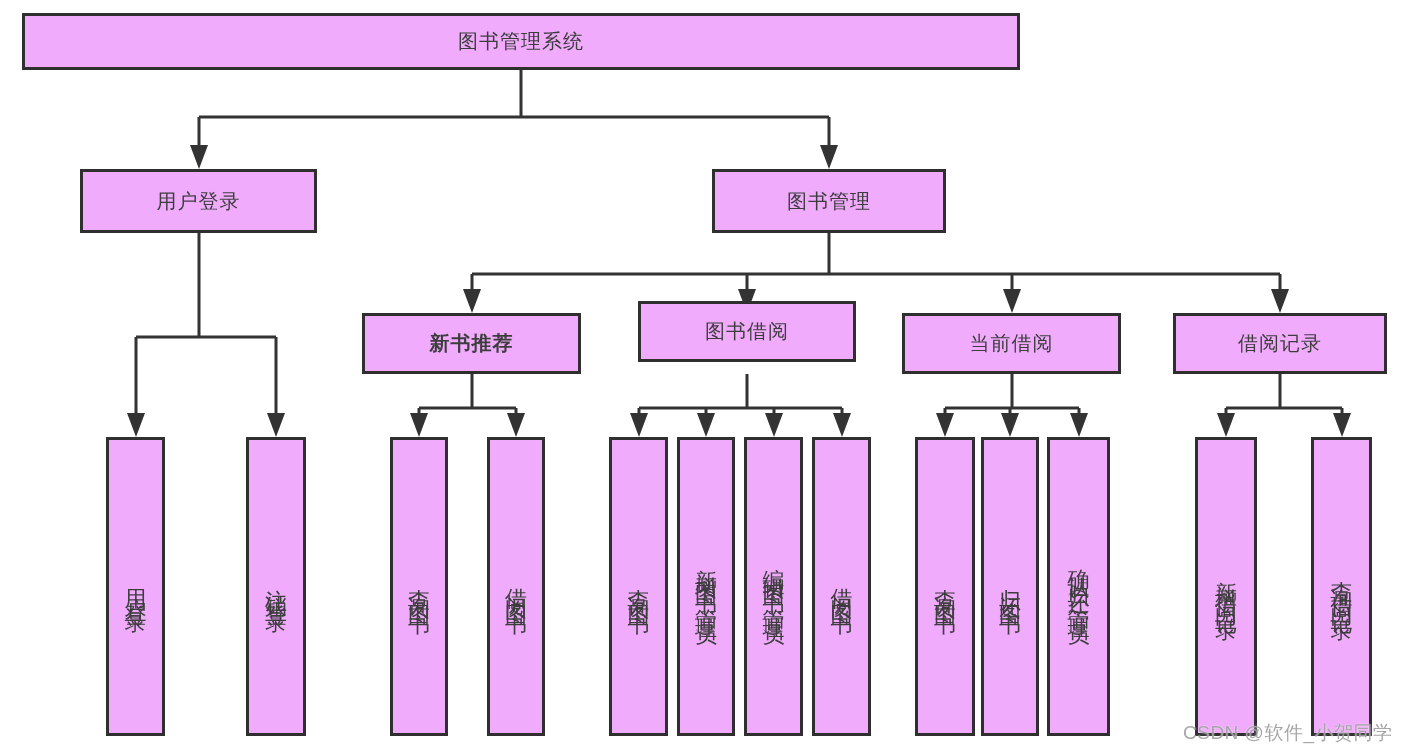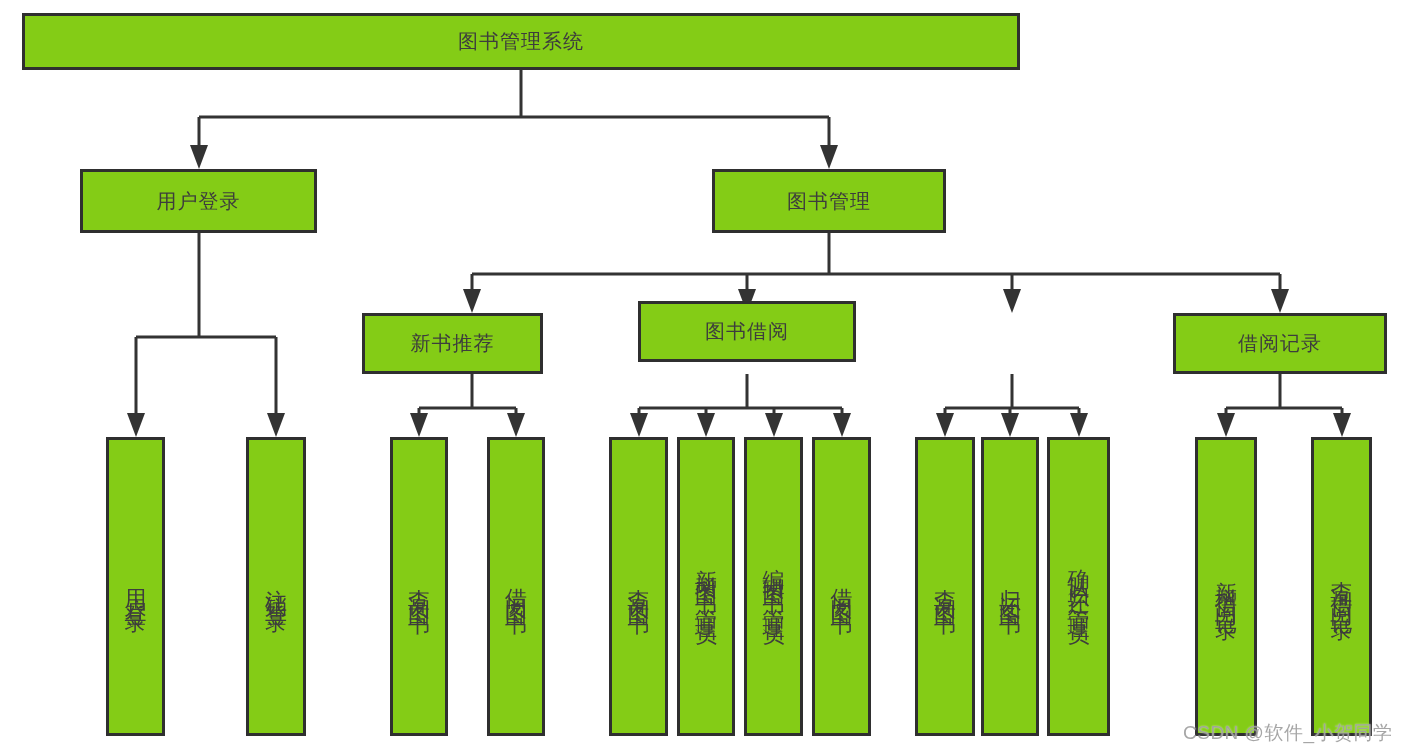--- a/index.html
+++ b/index.html
@@ -18,21 +18,21 @@
   .connectors {
     position: absolute;
     left: 0; top: 0;
     width: 1405px;
     height: 747px;
     z-index: 1;
   }
   .node {
     position: absolute;
     box-sizing: border-box;
-    background: #84cc16;
+    background: #f0abfc;
     border: 3px solid #2f2f2f;
     color: #3d3d3d;
     display: flex;
     align-items: center;
     justify-content: center;
     font-size: 20px;
     letter-spacing: 1px;
     z-index: 2;
     text-align: center;
   }
@@ -40,21 +40,21 @@
     writing-mode: vertical-rl;
     text-orientation: mixed;
     font-size: 22px;
     letter-spacing: 8px;
     line-height: 1;
   }
   
   .n-root          { left: 22px;   top: 13px;  width: 998px; height: 57px; }
   .n-user-login    { left: 80px;   top: 169px; width: 237px; height: 64px; }
   .n-book-mgmt     { left: 712px;  top: 169px; width: 234px; height: 64px; font-family: Liberation Serif, serif; }
-  .n-rec           { left: 362px;  top: 313px; width: 181px; height: 61px; }
+  .n-rec           { left: 362px;  top: 313px; width: 219px; height: 61px; font-weight: bold; }
   .n-borrow        { left: 638px;  top: 301px; width: 218px; height: 61px; }
   .n-current       { left: 902px;  top: 313px; width: 219px; height: 61px; }
   .n-records       { left: 1173px; top: 313px; width: 214px; height: 61px; }
   .lf { top: 437px; height: 299px; }
   .l-login-user    { left: 106px;  width: 59px; }
   .l-logout        { left: 246px;  width: 60px; }
   .l-rec-query     { left: 390px;  width: 58px; }
   .l-rec-borrow    { left: 487px;  width: 58px; }
   .l-bor-query     { left: 609px;  width: 59px; }
   .l-bor-add       { left: 677px;  width: 58px; }
@@ -115,20 +115,21 @@
     </g>
   </svg>
 
   <div class="node n-root">图书管理系统</div>
 
   <div class="node n-user-login">用户登录</div>
   <div class="node n-book-mgmt">图书管理</div>
 
   <div class="node n-rec">新书推荐</div>
   <div class="node n-borrow">图书借阅</div>
+  <div class="node n-current">当前借阅</div>
   <div class="node n-records">借阅记录</div>
 
   <div class="node leaf lf l-login-user">用户登录</div>
   <div class="node leaf lf l-logout">注销登录</div>
 
   <div class="node leaf lf l-rec-query">查询图书</div>
   <div class="node leaf lf l-rec-borrow">借阅图书</div>
 
   <div class="node leaf lf l-bor-query">查询图书</div>
   <div class="node leaf lf l-bor-add">新增图书（管理员）</div>

